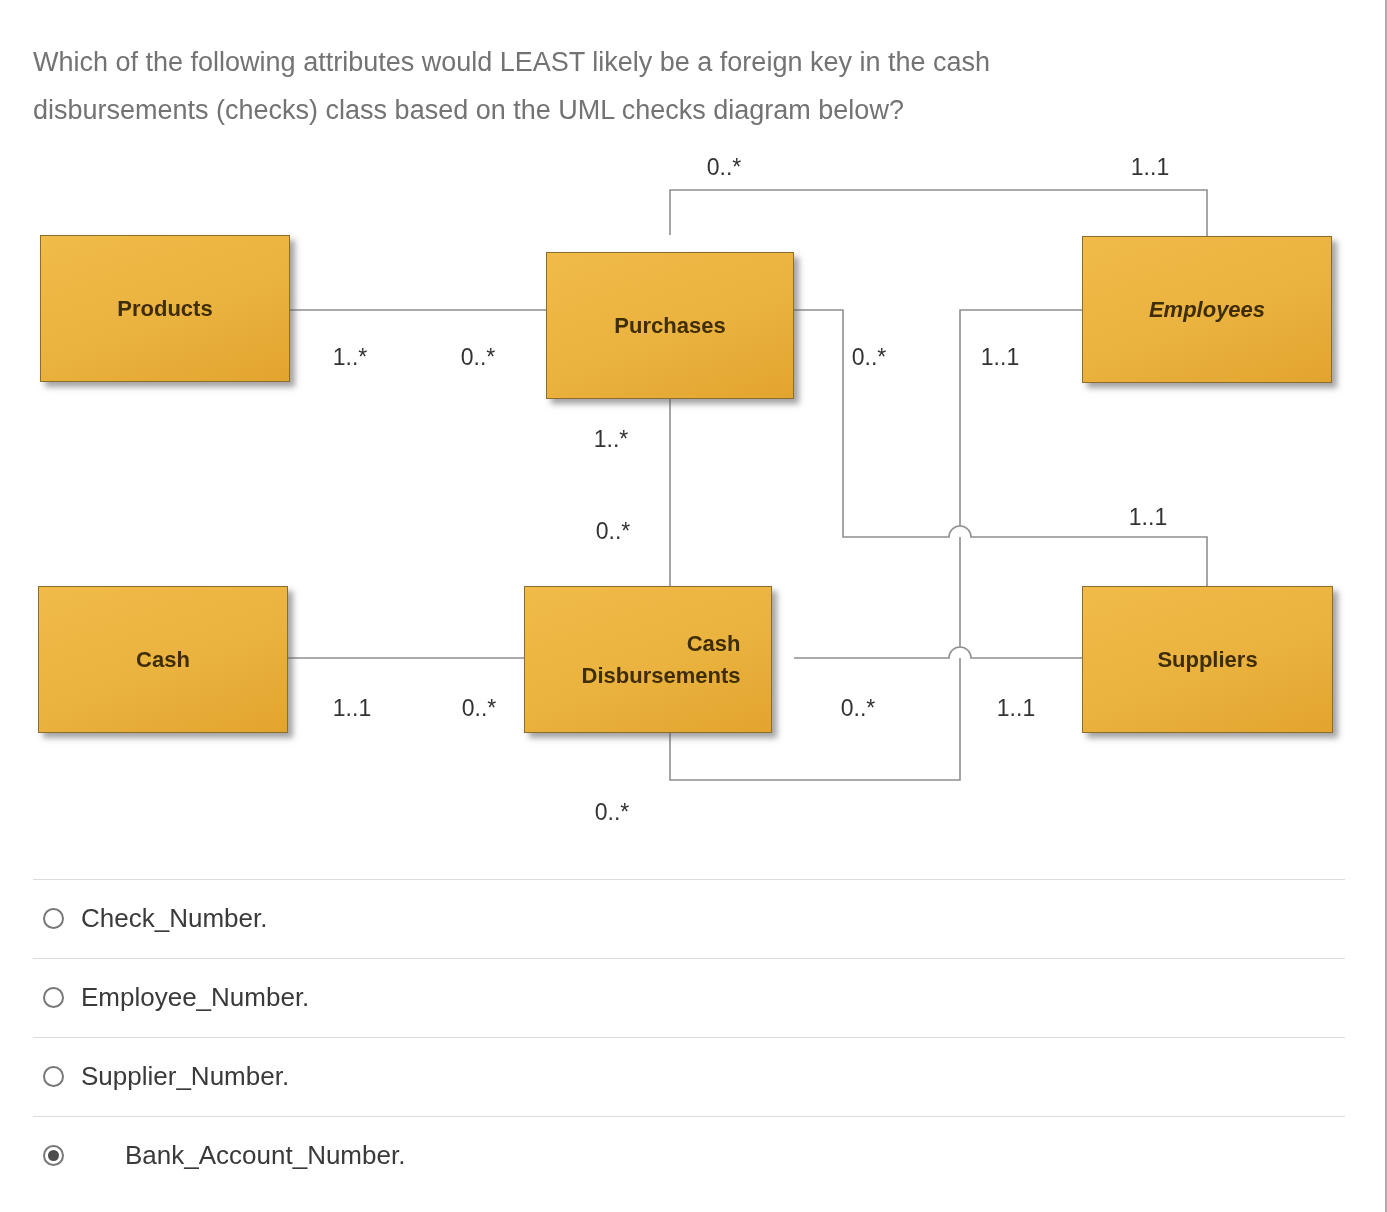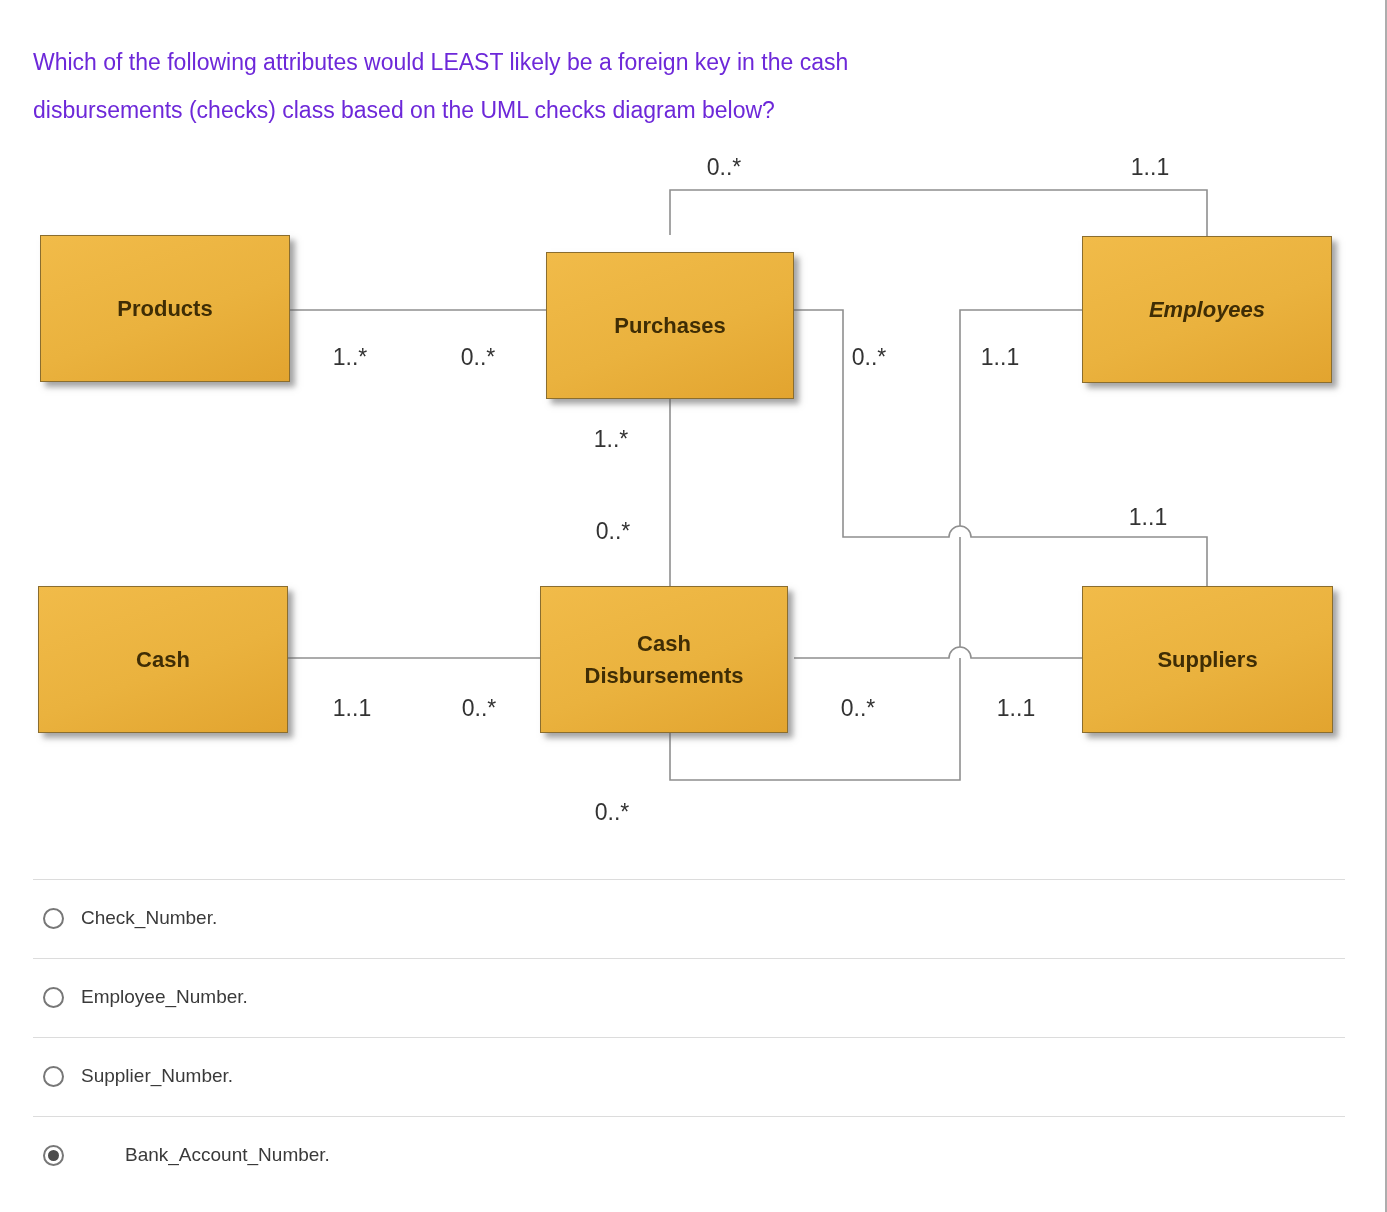--- a/index.html
+++ b/index.html
@@ -3,22 +3,22 @@
 <meta charset="utf-8">
 <style>
   * { margin:0; padding:0; box-sizing:border-box; }
   html,body { background:#ffffff; }
   body { font-family:"Liberation Sans", sans-serif; }
   #page {
     position:relative; width:1387px; height:1212px; background:#ffffff;
     border-right:2px solid #adadad; overflow:hidden;
   }
   
-  .question { position:absolute; left:33px; top:38px; color:#6d28d9;
-    font-size:23px; line-height:48px; font-weight:400; }
+  .question { position:absolute; left:33px; top:38px; color:#737373;
+    font-size:27px; line-height:48px; font-weight:400; }
   
   #diagram-svg { position:absolute; left:0; top:0; width:1387px; height:860px; }
   .uml-box {
     position:absolute; width:250px; height:147px;
     background:linear-gradient(160deg, #f1bb49 0%, #eab23e 55%, #e2a42f 100%);
     border:1.5px solid #8a6d2f;
     box-shadow:5px 5px 6px rgba(90,90,90,0.55);
     display:flex; align-items:center; justify-content:center;
     color:#3f2d05; font-size:22px; font-weight:600; text-align:center;
   }
@@ -31,21 +31,21 @@
   .separator { position:absolute; left:33px; width:1312px; height:1px; background:#dcdcdc; }
   .option-row { position:absolute; left:43px; height:44px; display:flex; align-items:center; }
   .radio {
     width:21px; height:21px; border:2px solid #777777; border-radius:50%;
     background:#ffffff; flex:0 0 auto; cursor:pointer;
   }
   .radio.selected::after {
     content:""; display:block; width:11px; height:11px; margin:3px;
     border-radius:50%; background:#4d4d4d;
   }
-  .option-label { margin-left:17px; color:#3a3a3a; font-size:19px; cursor:pointer; }
+  .option-label { margin-left:17px; color:#3a3a3a; font-size:26px; cursor:pointer; }
 </style>
 </head>
 <body>
 
 <div id="page">
 
   <div class="question">
     <div>Which of the following attributes would LEAST likely be a foreign key in the cash</div>
     <div>disbursements (checks) class based on the UML checks diagram below?</div>
   </div>
@@ -79,21 +79,21 @@
   </div>
   <div class="uml-box" style="left:546px; top:252px; width:248px;">
     <span class="box-label">Purchases</span>
   </div>
   <div class="uml-box" style="left:1082px; top:236px;font-style:italic;">
     <span class="box-label">Employees</span>
   </div>
   <div class="uml-box" style="left:38px; top:586px;">
     <span class="box-label">Cash</span>
   </div>
-  <div class="uml-box" style="left:540px; top:586px; width:248px;">
+  <div class="uml-box" style="left:524px; top:586px; width:248px;text-align:right;">
     <span class="box-label">Cash Disbursements</span>
   </div>
   <div class="uml-box" style="left:1082px; top:586px; width:251px;">
     <span class="box-label">Suppliers</span>
   </div>
 
   <span class="mult" style="left:724px;  top:167px;">0..*</span>
   <span class="mult" style="left:1150px; top:167px;">1..1</span>
   <span class="mult" style="left:350px;  top:357px;">1..*</span>
   <span class="mult" style="left:478px;  top:357px;">0..*</span>

